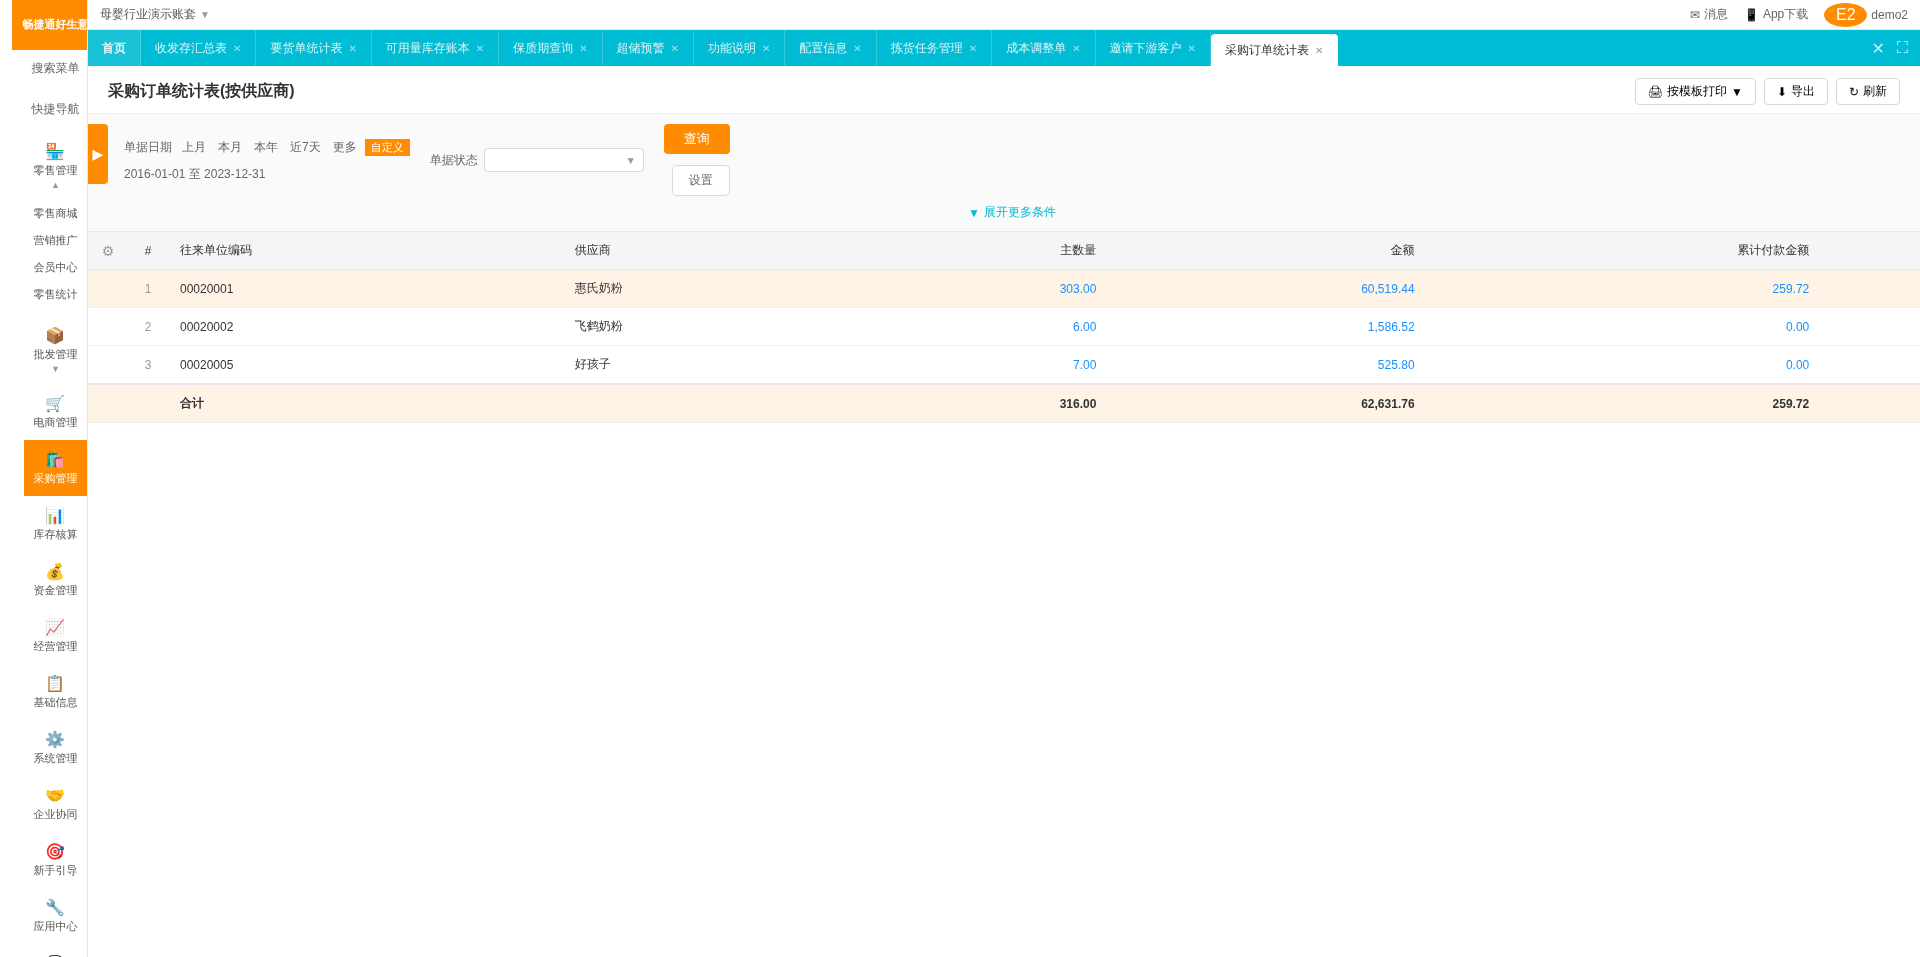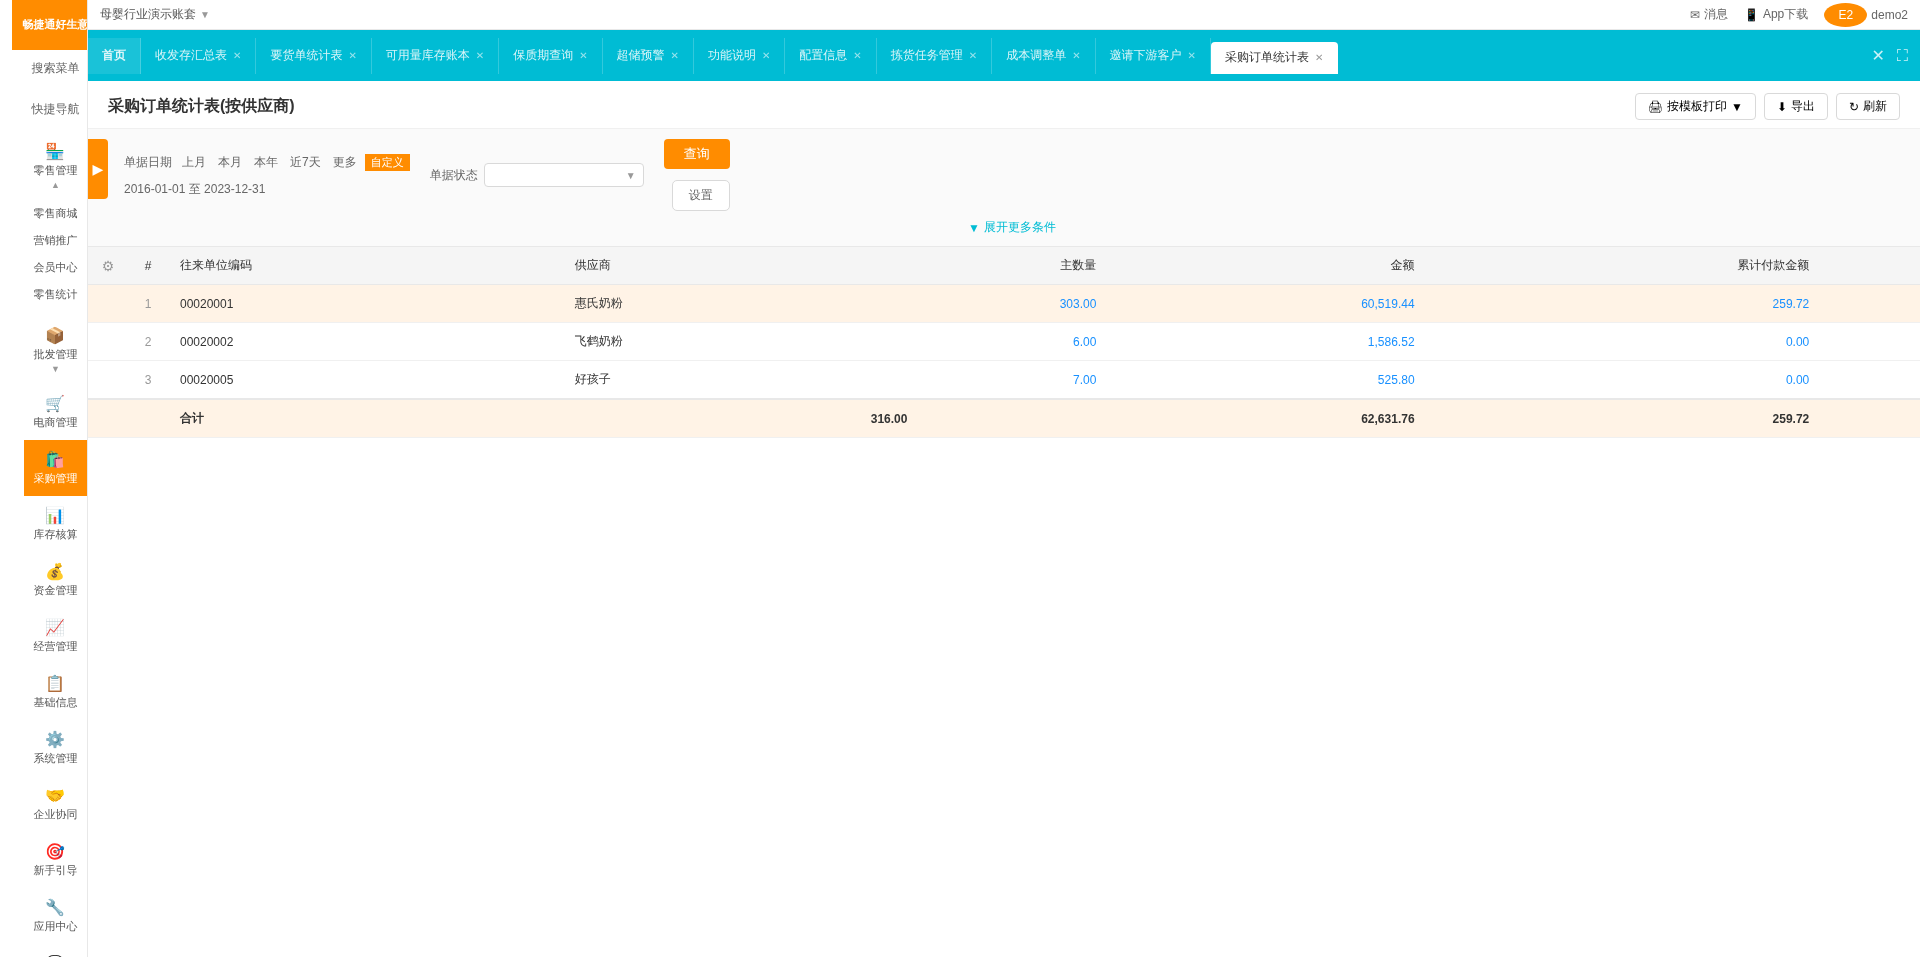--- a/index.html
+++ b/index.html
@@ -18,24 +18,24 @@
     .sidebar-item-label { font-size: 11px; }
 
     
     .main-area { flex: 1; display: flex; flex-direction: column; height: 957px; overflow: hidden; }
 
     
     .topbar { height: 30px; background: #fff; border-bottom: 1px solid #e8e8e8; display: flex; align-items: center; justify-content: space-between; padding: 0 12px; }
     .topbar-left { display: flex; align-items: center; gap: 8px; color: #666; font-size: 12px; }
     .topbar-right { display: flex; align-items: center; gap: 16px; }
     .topbar-btn { display: flex; align-items: center; gap: 4px; font-size: 12px; color: #666; cursor: pointer; }
-    .avatar { width: 43px; height: 24px; border-radius: 50%; background: #ff8c00; display: flex; align-items: center; justify-content: center; color: #fff; font-size: 12px; }
-
-    
-    .tabbar { height: 51px; background: #00bcd4; display: flex; align-items: center; padding: 0; overflow: hidden; }
+    .avatar { width: 43px; height: 24px; border-radius: 50%; background: #ff8c00; display: flex; align-items: center; justify-content: center; color: #fff; font-size: 16px; }
+
+    
+    .tabbar { height: 36px; background: #00bcd4; display: flex; align-items: center; padding: 0; overflow: hidden; }
     .tab { padding: 0 14px; height: 36px; display: flex; align-items: center; gap: 6px; font-size: 12px; color: rgba(255,255,255,0.85); cursor: pointer; white-space: nowrap; border-right: 1px solid rgba(255,255,255,0.2); }
     .tab.active { background: #fff; color: #333; border-radius: 4px 4px 0 0; margin-top: 4px; height: 32px; }
     .tab-home { background: rgba(255,255,255,0.1); font-weight: bold; }
     .tab-close { font-size: 10px; color: rgba(255,255,255,0.6); cursor: pointer; }
     .tab.active .tab-close { color: #999; }
     .tab-actions { margin-left: auto; display: flex; align-items: center; gap: 4px; padding-right: 8px; }
     .tab-action-btn { color: rgba(255,255,255,0.8); font-size: 16px; cursor: pointer; padding: 0 4px; }
 
     
     .page-content { flex: 1; background: #fff; overflow: hidden; display: flex; flex-direction: column; }
@@ -362,21 +362,21 @@
             <td class="amount">0.00</td>
             <td></td>
           </tr>
         </tbody>
         <tfoot class="table-footer">
           <tr>
             <td></td>
             <td></td>
             <td>合计</td>
             <td></td>
-            <td style="font-weight:bold;">316.00</td>
+            <td style="text-align:right; font-weight:bold;">316.00</td>
             <td style="text-align:right; font-weight:bold;">62,631.76</td>
             <td style="text-align:right; font-weight:bold;">259.72</td>
             <td></td>
           </tr>
         </tfoot>
       </table>
     </div>
   </div>
 </div>
 

